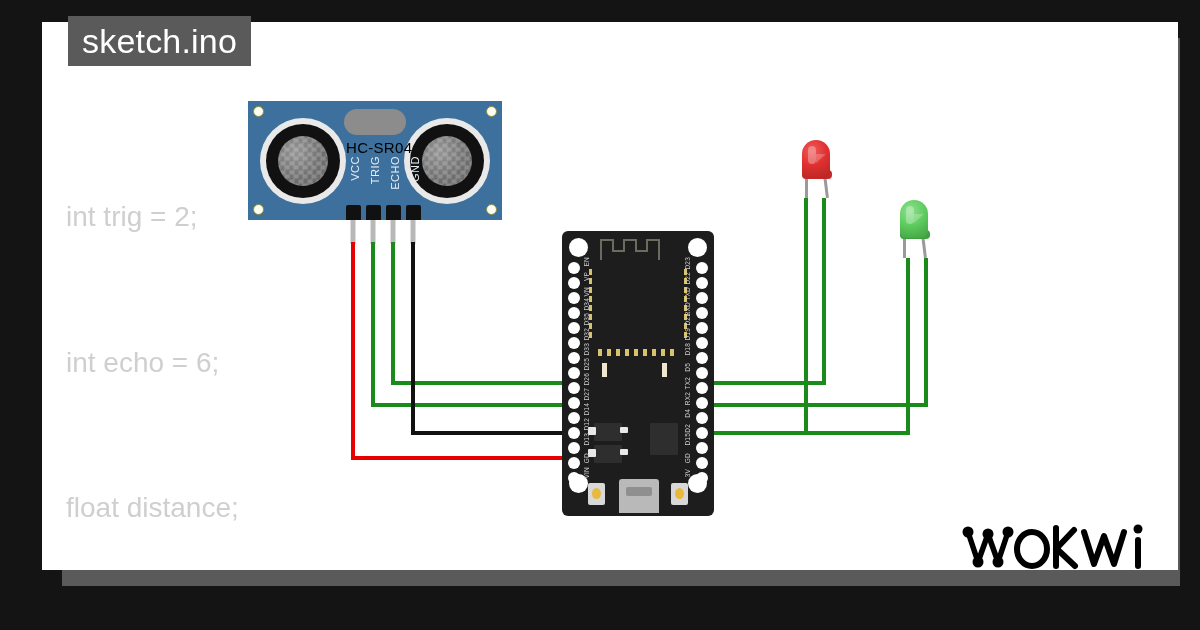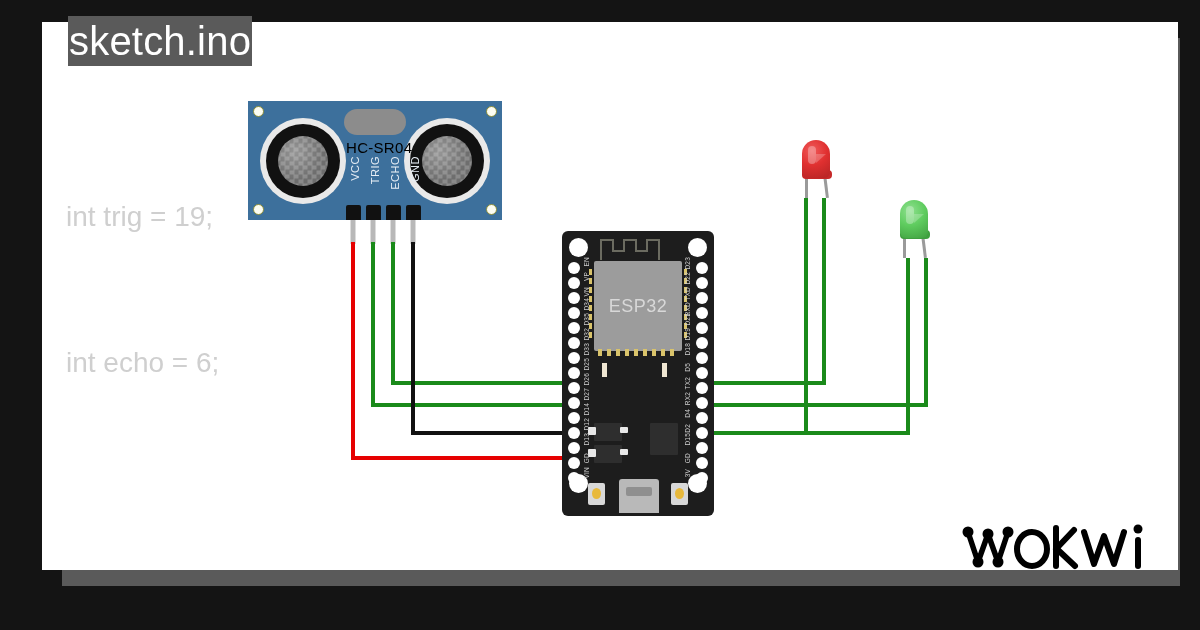--- a/index.html
+++ b/index.html
@@ -22,23 +22,23 @@
   .canvas {
     position: absolute; left: 42px; top: 22px;
     width: 1136px; height: 548px;
     background: #ffffff;
     overflow: hidden;
   }
 
   
   .file-chip {
     position: absolute; left: 68px; top: 16px;
-    height: 50px; padding: 0 1px;
+    height: 50px; padding: 0 14px;
     background: #5a5a5a; color: #ffffff;
-    font-size: 40px; line-height: 50px;
+    font-size: 34px; line-height: 50px;
     letter-spacing: .2px; white-space: nowrap;
     z-index: 40;
     text-align: center;
   }
 
   
   .code {
     position: absolute; left: 66px; top: 96px;
     width: 520px;
     color: #cfcfcf;
@@ -193,22 +193,23 @@
 </head>
 <body>
 
 <div id="stage">
 
   <div class="shadow-plate"></div>
 
   <div class="canvas">
 
     <div class="code" style="left:24px; top:74px;">
-      <div>int trig = 19;</div>
+      <div>int trig = 2;</div>
       <div>int echo = 6;</div>
+      <div>float distance;</div>
       
       
       
       
       
       
       
       
     </div>
 
@@ -269,23 +270,20 @@
     <div class="esp32" style="left:520px; top:209px;">
       <div class="mount tl"></div>
       <div class="mount tr"></div>
       <div class="mount bl"></div>
       <div class="mount br"></div>
 
       <svg class="antenna" viewBox="0 0 70 24">
         <path d="M1,23 L1,3 L13,3 L13,14 L24,14 L24,3 L36,3 L36,14 L47,14 L47,3 L59,3 L59,23" fill="none" stroke="#6b6b60" stroke-width="2"></path>
       </svg>
 
-      <div class="shield">
-        <div class="txt">ESP32</div>
-      </div>
 
       <div class="modpad" style="left:27px; top:38px;"></div>
       <div class="modpad" style="left:27px; top:47px;"></div>
       <div class="modpad" style="left:27px; top:56px;"></div>
       <div class="modpad" style="left:27px; top:65px;"></div>
       <div class="modpad" style="left:27px; top:74px;"></div>
       <div class="modpad" style="left:27px; top:83px;"></div>
       <div class="modpad" style="left:27px; top:92px;"></div>
       <div class="modpad" style="left:27px; top:101px;"></div>
       <div class="modpad" style="left:122px; top:38px;"></div>

